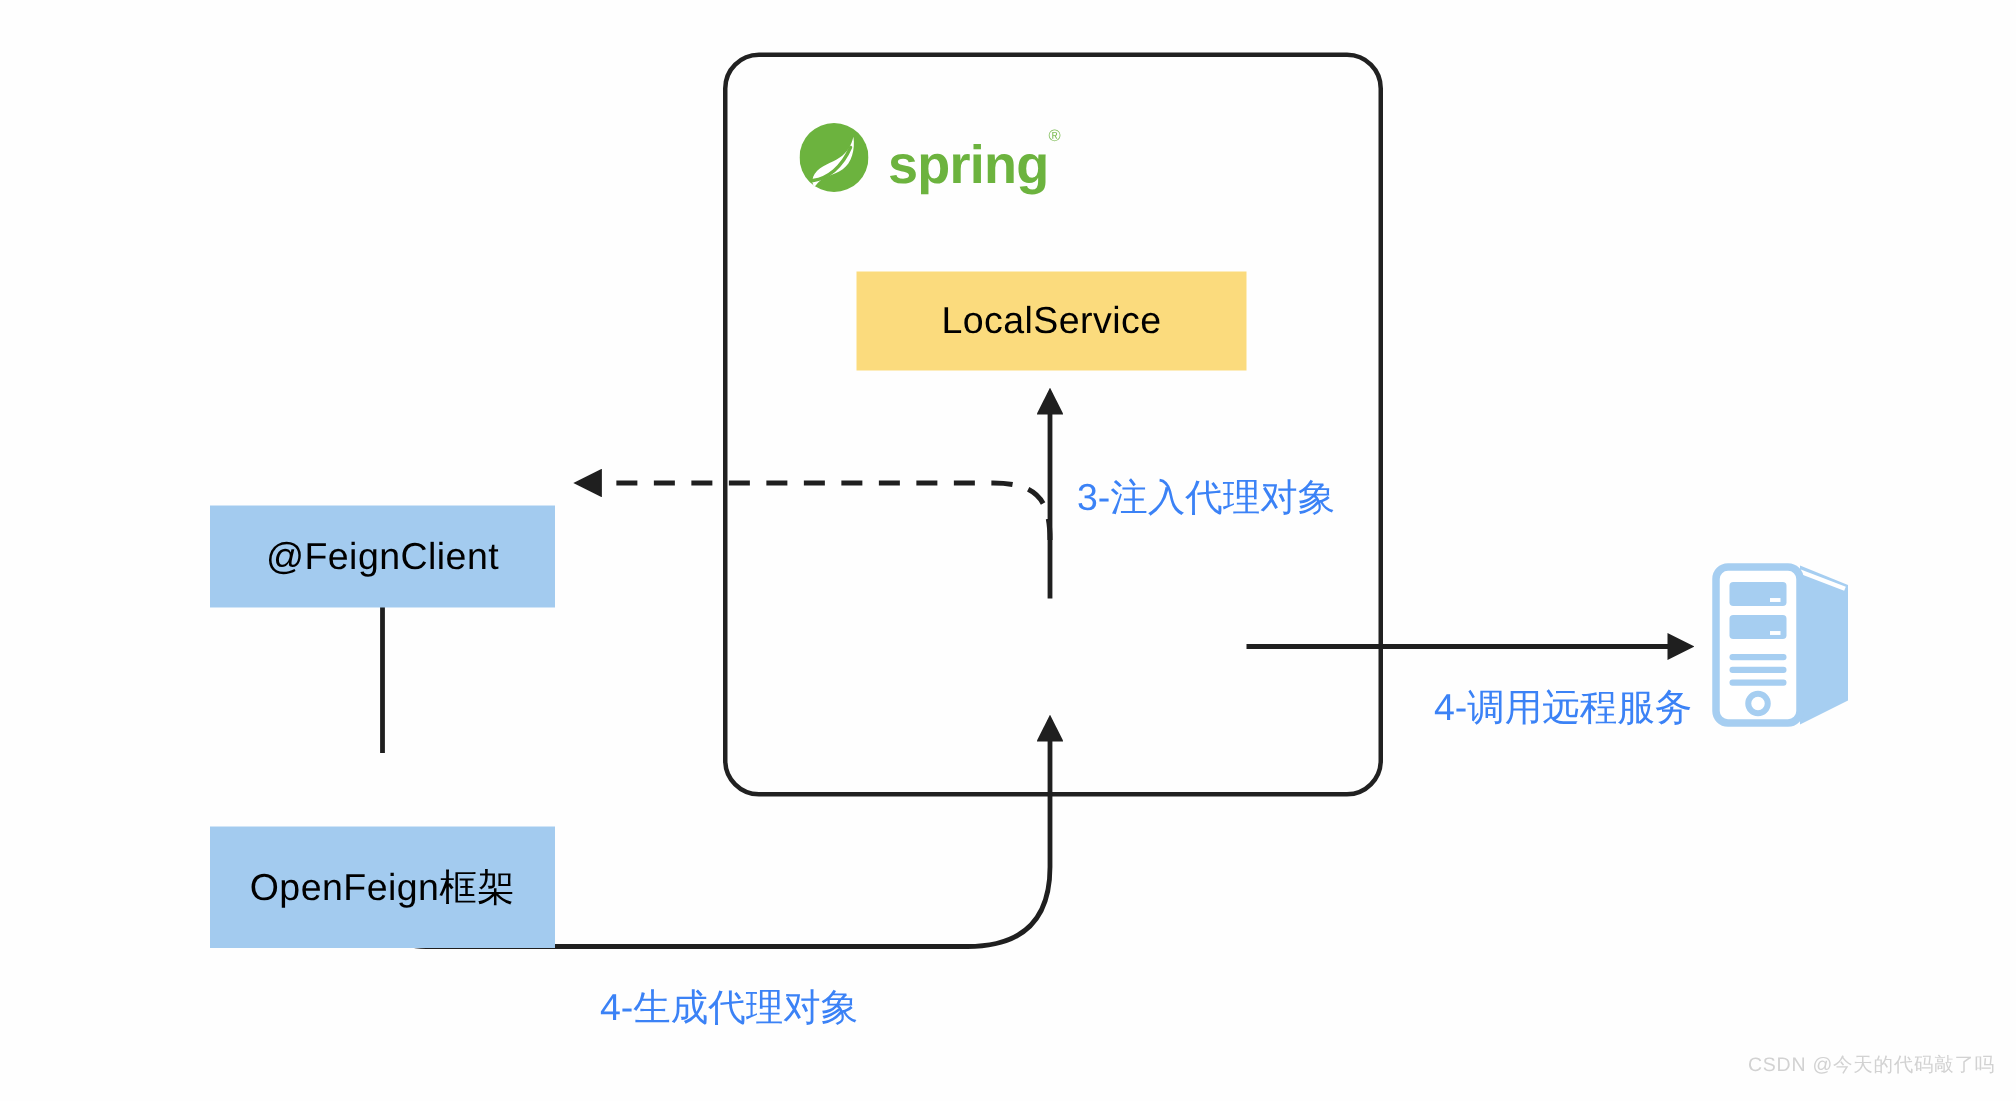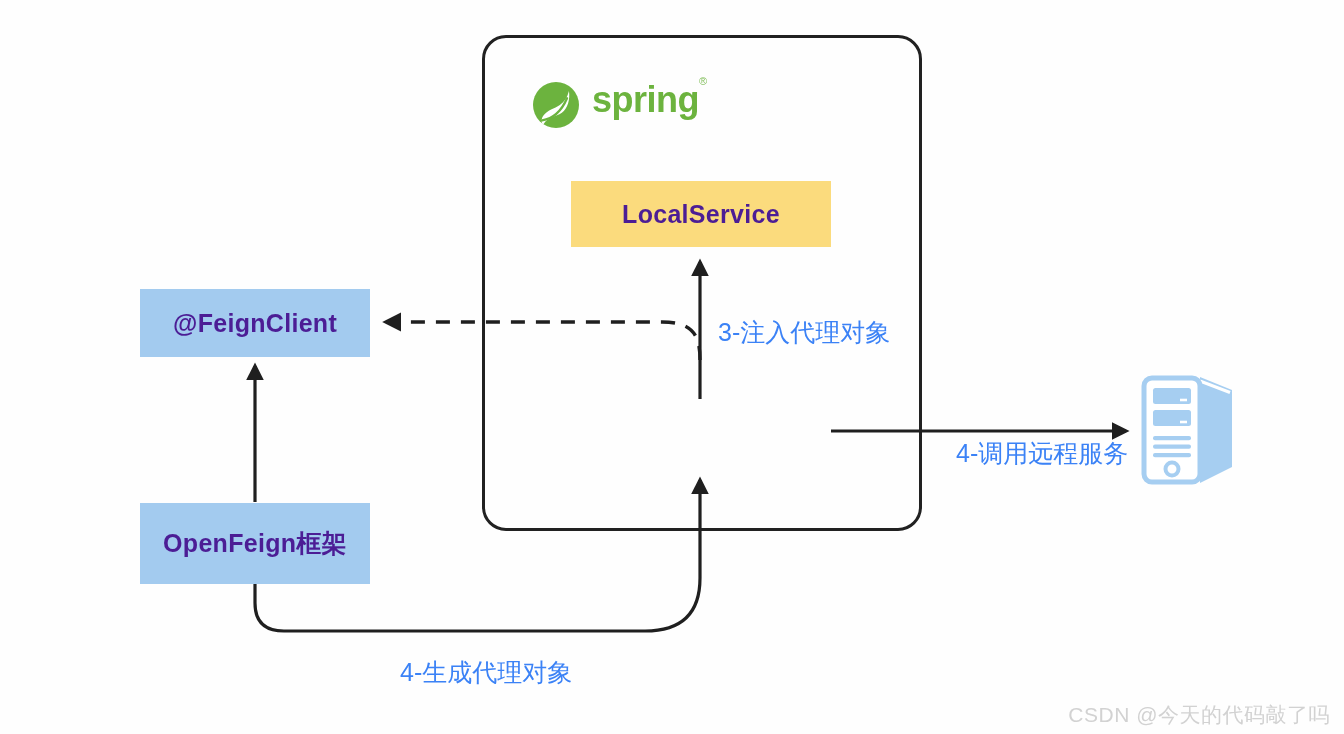--- a/index.html
+++ b/index.html
@@ -26,21 +26,21 @@
     left: 482px; top: 35px;
     width: 434px; height: 490px;
     border: 3px solid #212121;
     border-radius: 24px;
     background: transparent;
   }
   .spring-logo {
     position: absolute;
     left: 533px; top: 82px;
     display: flex;
-    align-items: flex-start;
+    align-items: flex-end;
     gap: 13px;
   }
   .spring-logo .spring-text {
     color: #6cb33e;
     font-size: 36px;
     font-weight: 700;
     letter-spacing: -0.5px;
     line-height: 1;
   }
   .spring-logo sup {
@@ -51,52 +51,51 @@
     position: relative;
     top: -6px;
     opacity: 0.85;
   }
   .node {
     position: absolute;
     display: flex;
     align-items: center;
     justify-content: center;
     font-size: 25px;
-    color: #4c1d95;
+    color: #000000;
     letter-spacing: 0.3px;
     white-space: nowrap;
-    font-weight: bold;
   }
   .node.yellow { background: #fbdb7d; }
-  .node.blue   { background: #a3cbef; }
+  .node.blue   { background: #a3cbef; margin-top: 48px; }
   #node-local-service      { left: 571px; top: 181px; width: 260px; height: 66px; }
   #node-feign-proxy        { left: 571px; top: 397px; width: 260px; height: 67px; }
   #node-feign-client       { left: 140px; top: 289px; width: 230px; height: 68px; }
   #node-openfeign          { left: 140px; top: 503px; width: 230px; height: 81px; }
   .edge-label {
     position: absolute;
     font-size: 25px;
     color: #3b82f6;
     white-space: nowrap;
     line-height: 1.1;
     margin-top: 12px;
   }
   #label-step1 { left: 266px; top: 422px; }
   #label-step2 { left: 400px; top: 647px; }
   #label-step3 { left: 718px; top: 307px; }
-  #label-step4 { left: 956px; top: 428px; }
+  #label-step4 { left: 956px; top: 447px; }
   .server-icon {
     position: absolute;
     left: 1140px; top: 374px;
     width: 98px; height: 112px;
   }
   .watermark {
     position: absolute;
     right: 14px; top: 701px;
-    font-size: 21px;
+    font-size: 13px;
     color: #d2d2d2;
     letter-spacing: 0.5px;
     white-space: nowrap;
   }
 </style>
 </head>
 <body>
 
 <div class="canvas">
 

